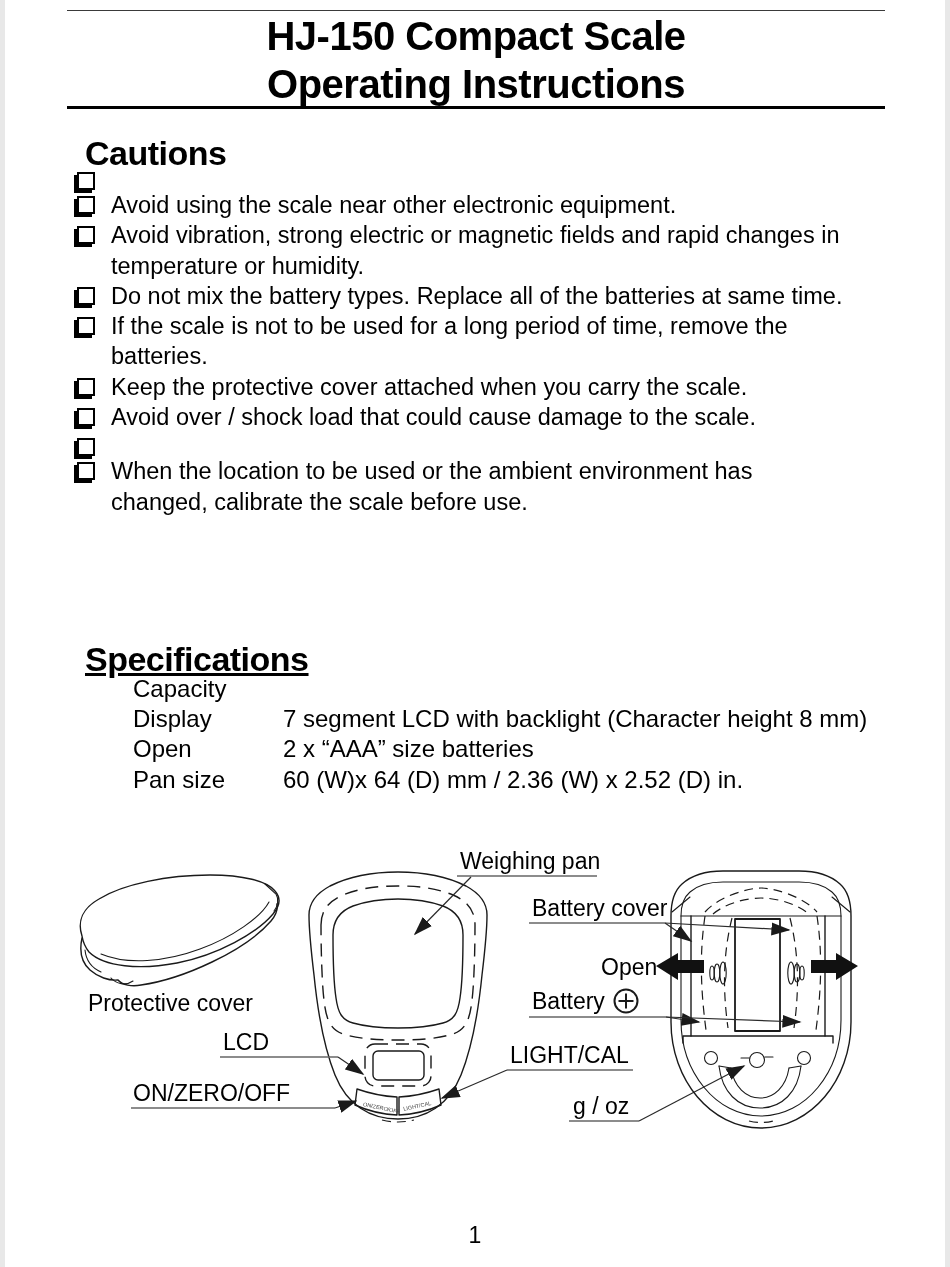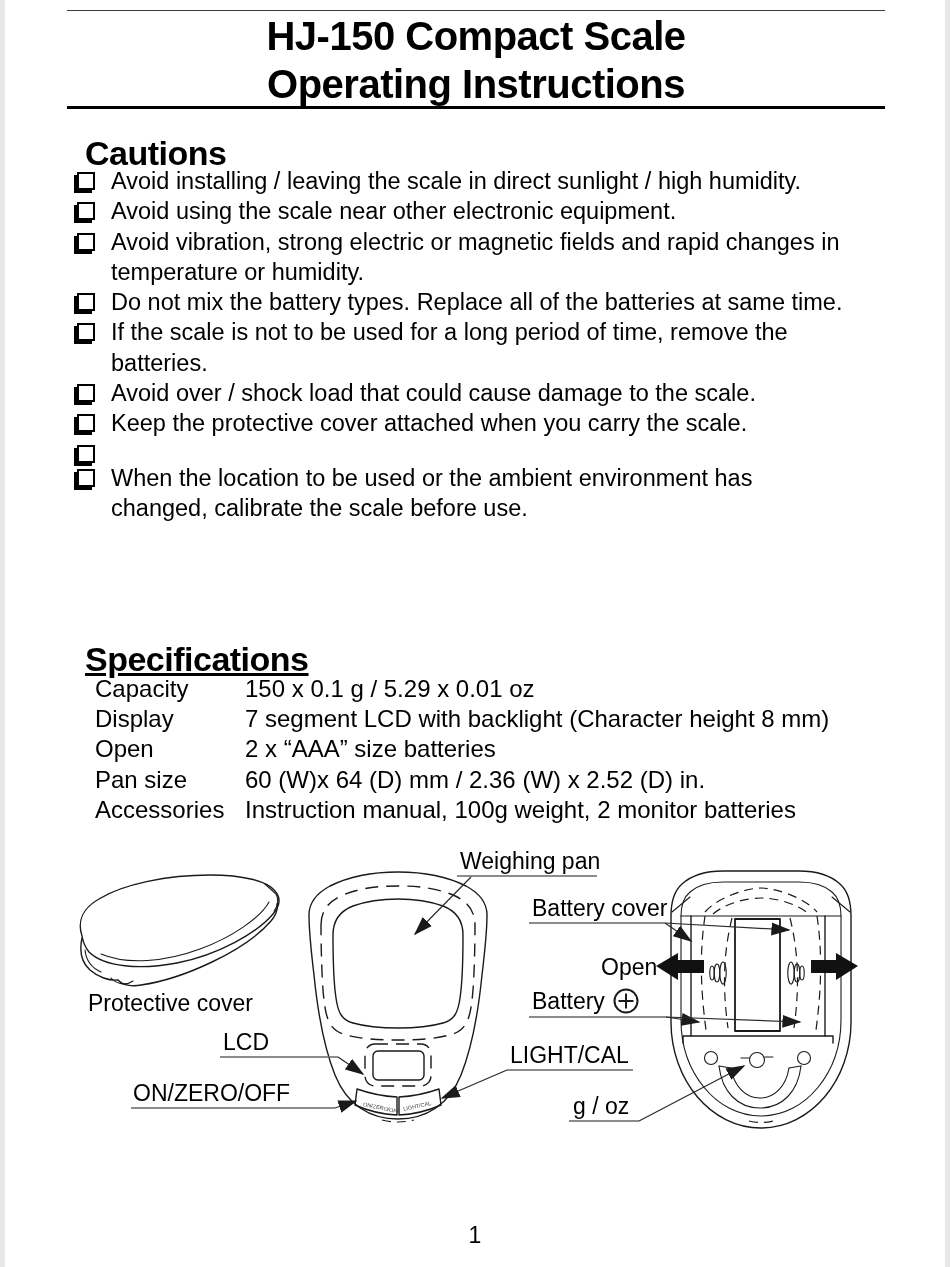--- a/index.html
+++ b/index.html
@@ -32,21 +32,21 @@
     flex:0 0 auto; width:14px; height:14px;
     border:2.5px solid #000; background:#fff;
     margin:6px 16px 0 2px;
     box-shadow:-3px 3px 0 0 #000;
   }
   .cautions .txt { white-space:pre-wrap; }
   .specs {
     position:absolute; left:90px; top:674px;
     font-size:24px; line-height:30.2px;
   }
-  .spec-row { display:flex; }
+  .spec-row { display:flex;margin-left:38px; }
   .spec-label { flex:0 0 150px; }
   .diagram { position:absolute; left:0; top:836px; }
   .lbl { font-size:23px; fill:#000; font-family:"Liberation Sans", sans-serif; }
   .microlbl { font-size:5.5px; fill:#444; font-family:"Liberation Sans", sans-serif; }
   .ln  { fill:none; stroke:#1a1a1a; stroke-width:1.4; stroke-linecap:round; stroke-linejoin:round; }
   .ln-thin { fill:none; stroke:#1a1a1a; stroke-width:1.1; stroke-linecap:round; }
   .ln-bold { fill:none; stroke:#1a1a1a; stroke-width:1.8; stroke-linejoin:round; }
   .dash  { fill:none; stroke:#1a1a1a; stroke-width:1.4; stroke-dasharray:13 8; stroke-linecap:butt; }
   .dash2 { fill:none; stroke:#1a1a1a; stroke-width:1.2; stroke-dasharray:9 6;  stroke-linecap:butt; }
   .under { stroke:#666; stroke-width:1.5; }
@@ -69,21 +69,20 @@
     <div>Operating Instructions</div>
   </div>
 
   <div class="rule-thick"></div>
 
   <h2 class="h2" id="cautions-heading">Cautions</h2>
 
   <ul class="cautions">
     <li>
         <span class="bullet"></span>
-        <span class="txt">Avoid installing / leaving the scale in direct sunlight / high humidity.</span>
       </li>
     <li>
         <span class="bullet"></span>
         <span class="txt">Avoid using the scale near other electronic equipment.</span>
       </li>
     <li>
         <span class="bullet"></span>
         <span class="txt">Avoid vibration, strong electric or magnetic fields and rapid changes in
 temperature or humidity.</span>
       </li>
@@ -91,58 +90,53 @@
         <span class="bullet"></span>
         <span class="txt">Do not mix the battery types. Replace all of the batteries at same time.</span>
       </li>
     <li>
         <span class="bullet"></span>
         <span class="txt">If the scale is not to be used for a long period of time, remove the
 batteries.</span>
       </li>
     <li>
         <span class="bullet"></span>
+        <span class="txt">Keep the protective cover attached when you carry the scale.</span>
+      </li>
+    <li>
+        <span class="bullet"></span>
         <span class="txt">Avoid over / shock load that could cause damage to the scale.</span>
-      </li>
-    <li>
-        <span class="bullet"></span>
-        <span class="txt">Keep the protective cover attached when you carry the scale.</span>
       </li>
     <li>
         <span class="bullet"></span>
       </li>
     <li>
         <span class="bullet"></span>
         <span class="txt">When the location to be used or the ambient environment has
 changed, calibrate the scale before use.</span>
       </li>
   </ul>
 
   <h2 class="h2" id="specs-heading">Specifications</h2>
 
   <div class="specs">
     <div class="spec-row">
       <span class="spec-label">Capacity</span>
-      <span class="spec-value">150 x 0.1 g / 5.29 x 0.01 oz</span>
     </div>
     <div class="spec-row">
       <span class="spec-label">Display</span>
       <span class="spec-value">7 segment LCD with backlight (Character height 8 mm)</span>
     </div>
     <div class="spec-row">
       <span class="spec-label">Open</span>
       <span class="spec-value">2 x “AAA” size batteries</span>
     </div>
     <div class="spec-row">
       <span class="spec-label">Pan size</span>
       <span class="spec-value">60 (W)x 64 (D) mm / 2.36 (W) x 2.52 (D) in.</span>
-    </div>
-    <div class="spec-row">
-      <span class="spec-label">Accessories</span>
-      <span class="spec-value">Instruction manual, 100g weight, 2 monitor batteries</span>
     </div>
   </div>
 
   <svg class="diagram" width="950" height="304" viewBox="0 836 950 304" xmlns="http://www.w3.org/2000/svg">
     <defs>
       <marker id="ah" viewBox="0 0 12 8" refX="11" refY="4" markerWidth="16" markerHeight="11" orient="auto-start-reverse">
         <path d="M0,0 L12,4 L0,8 Z" fill="#1a1a1a"></path>
       </marker>
     </defs>
 

